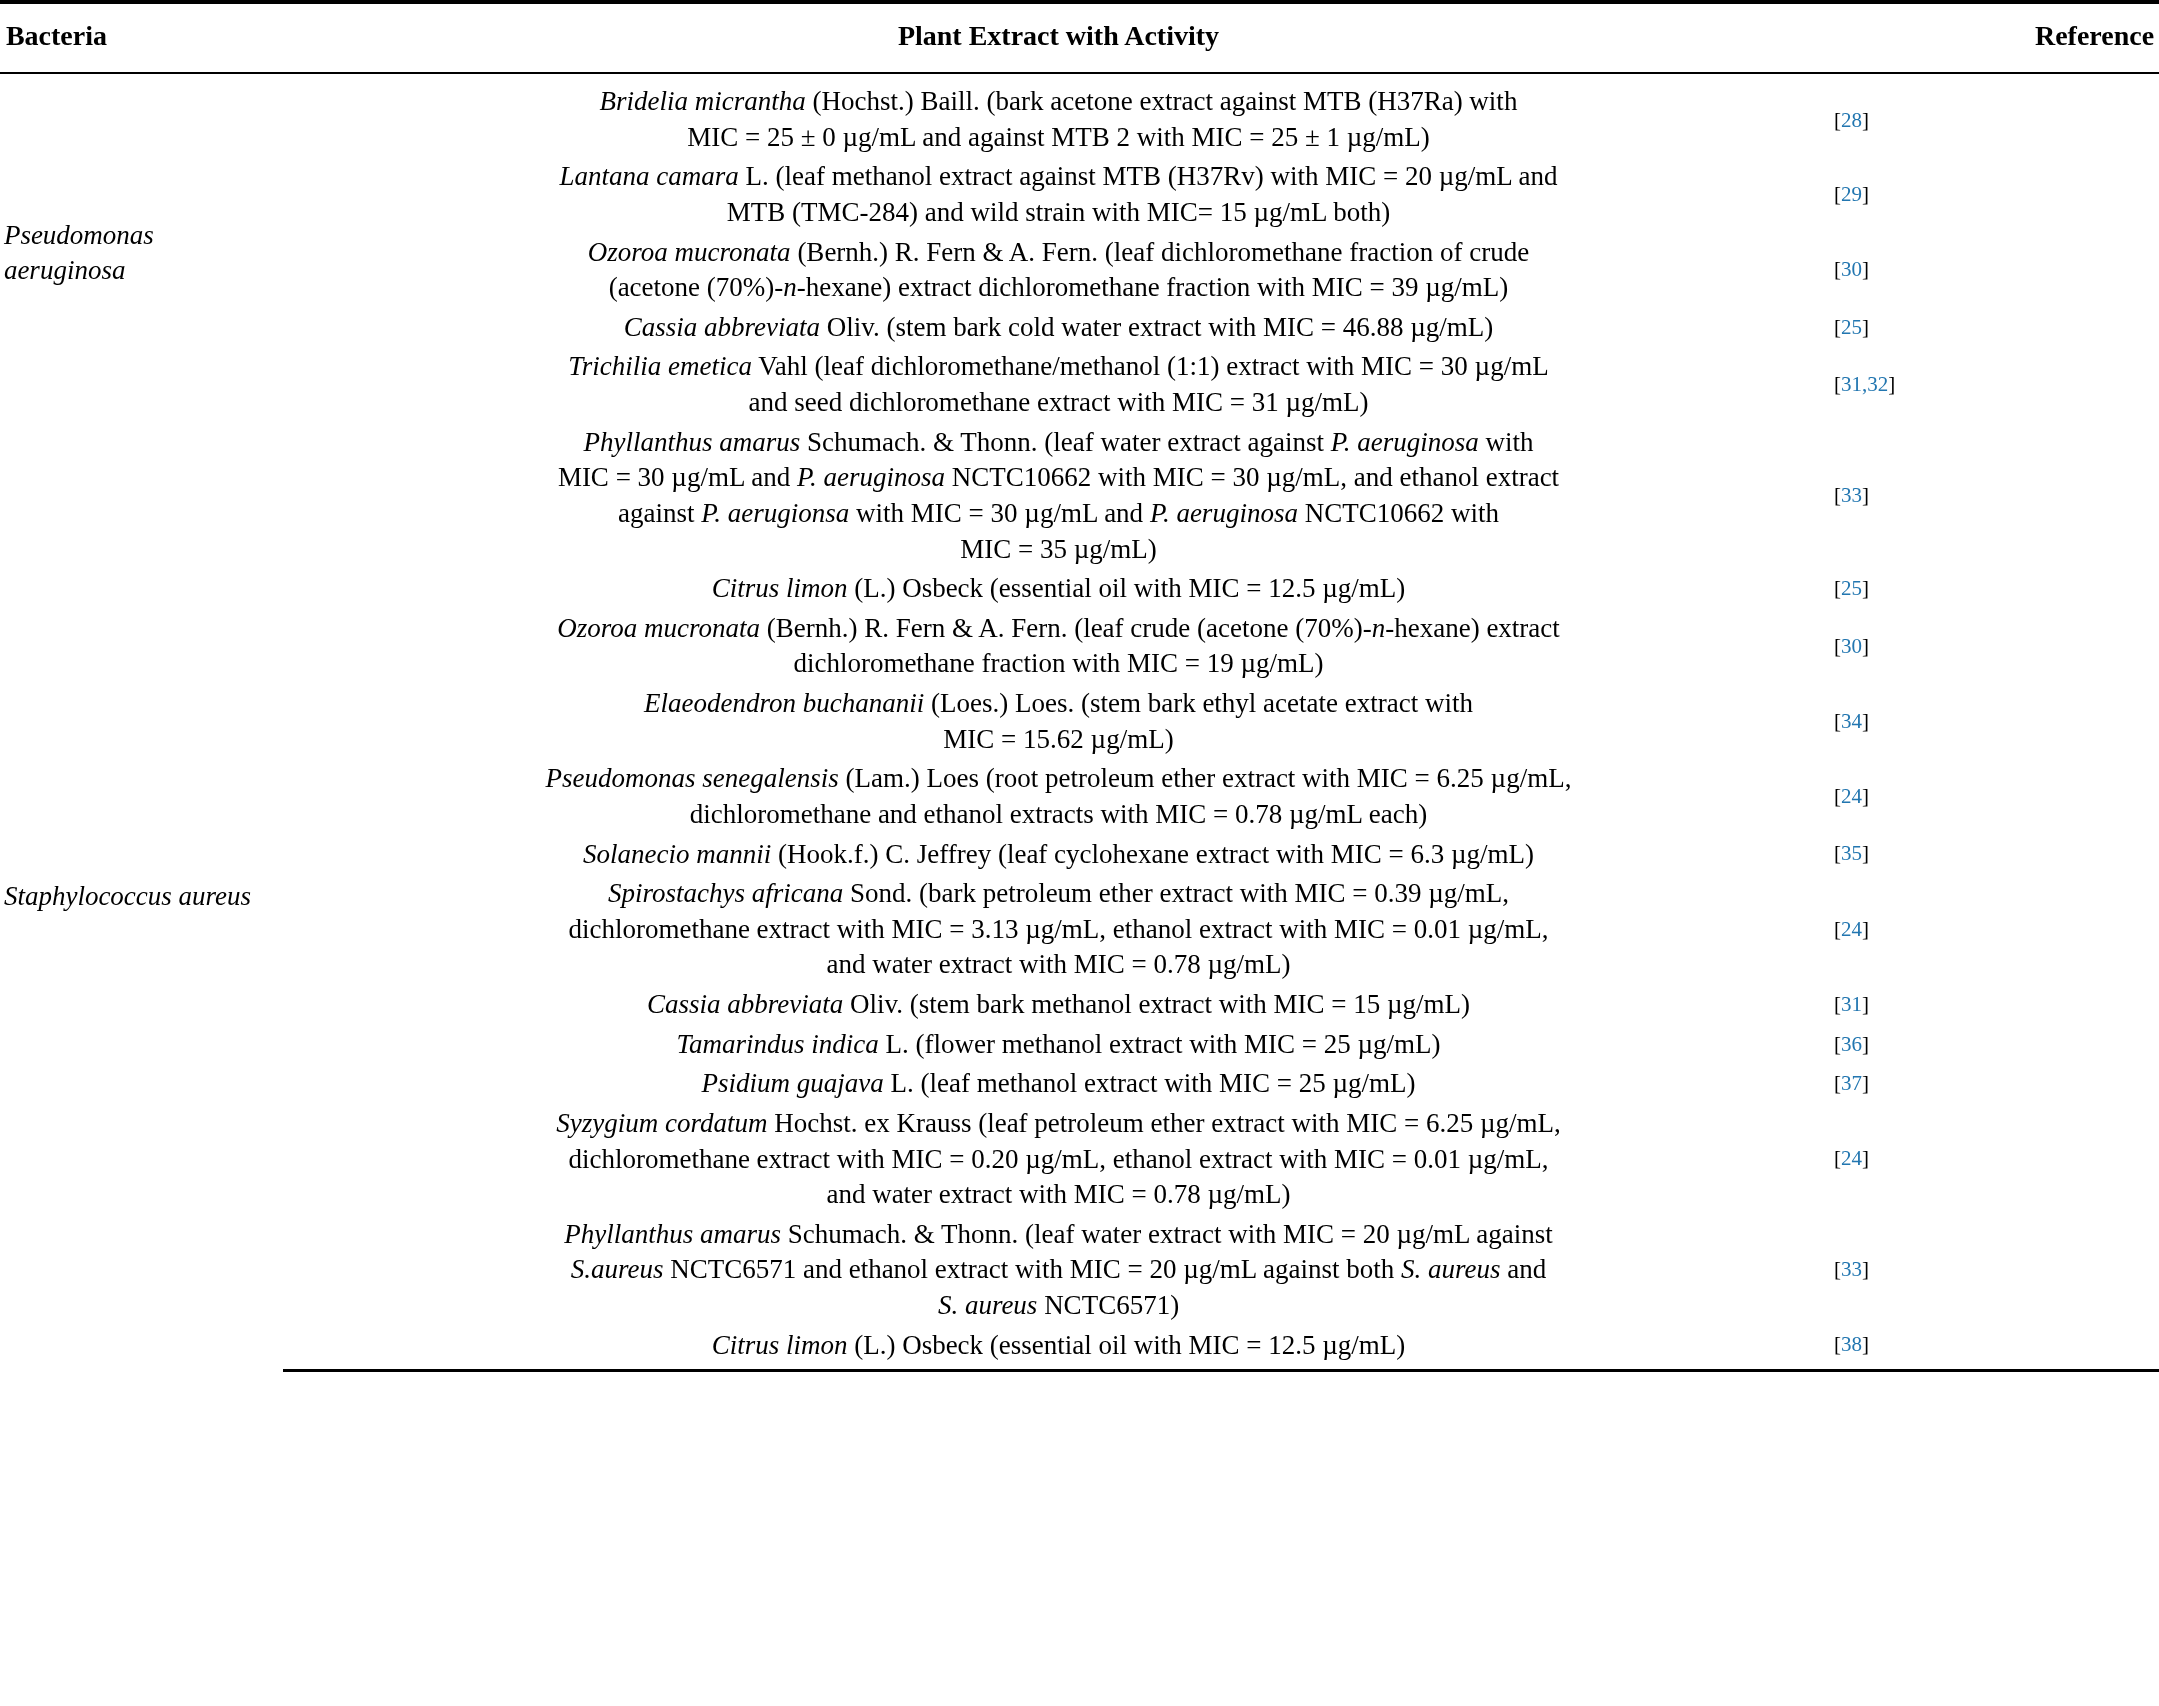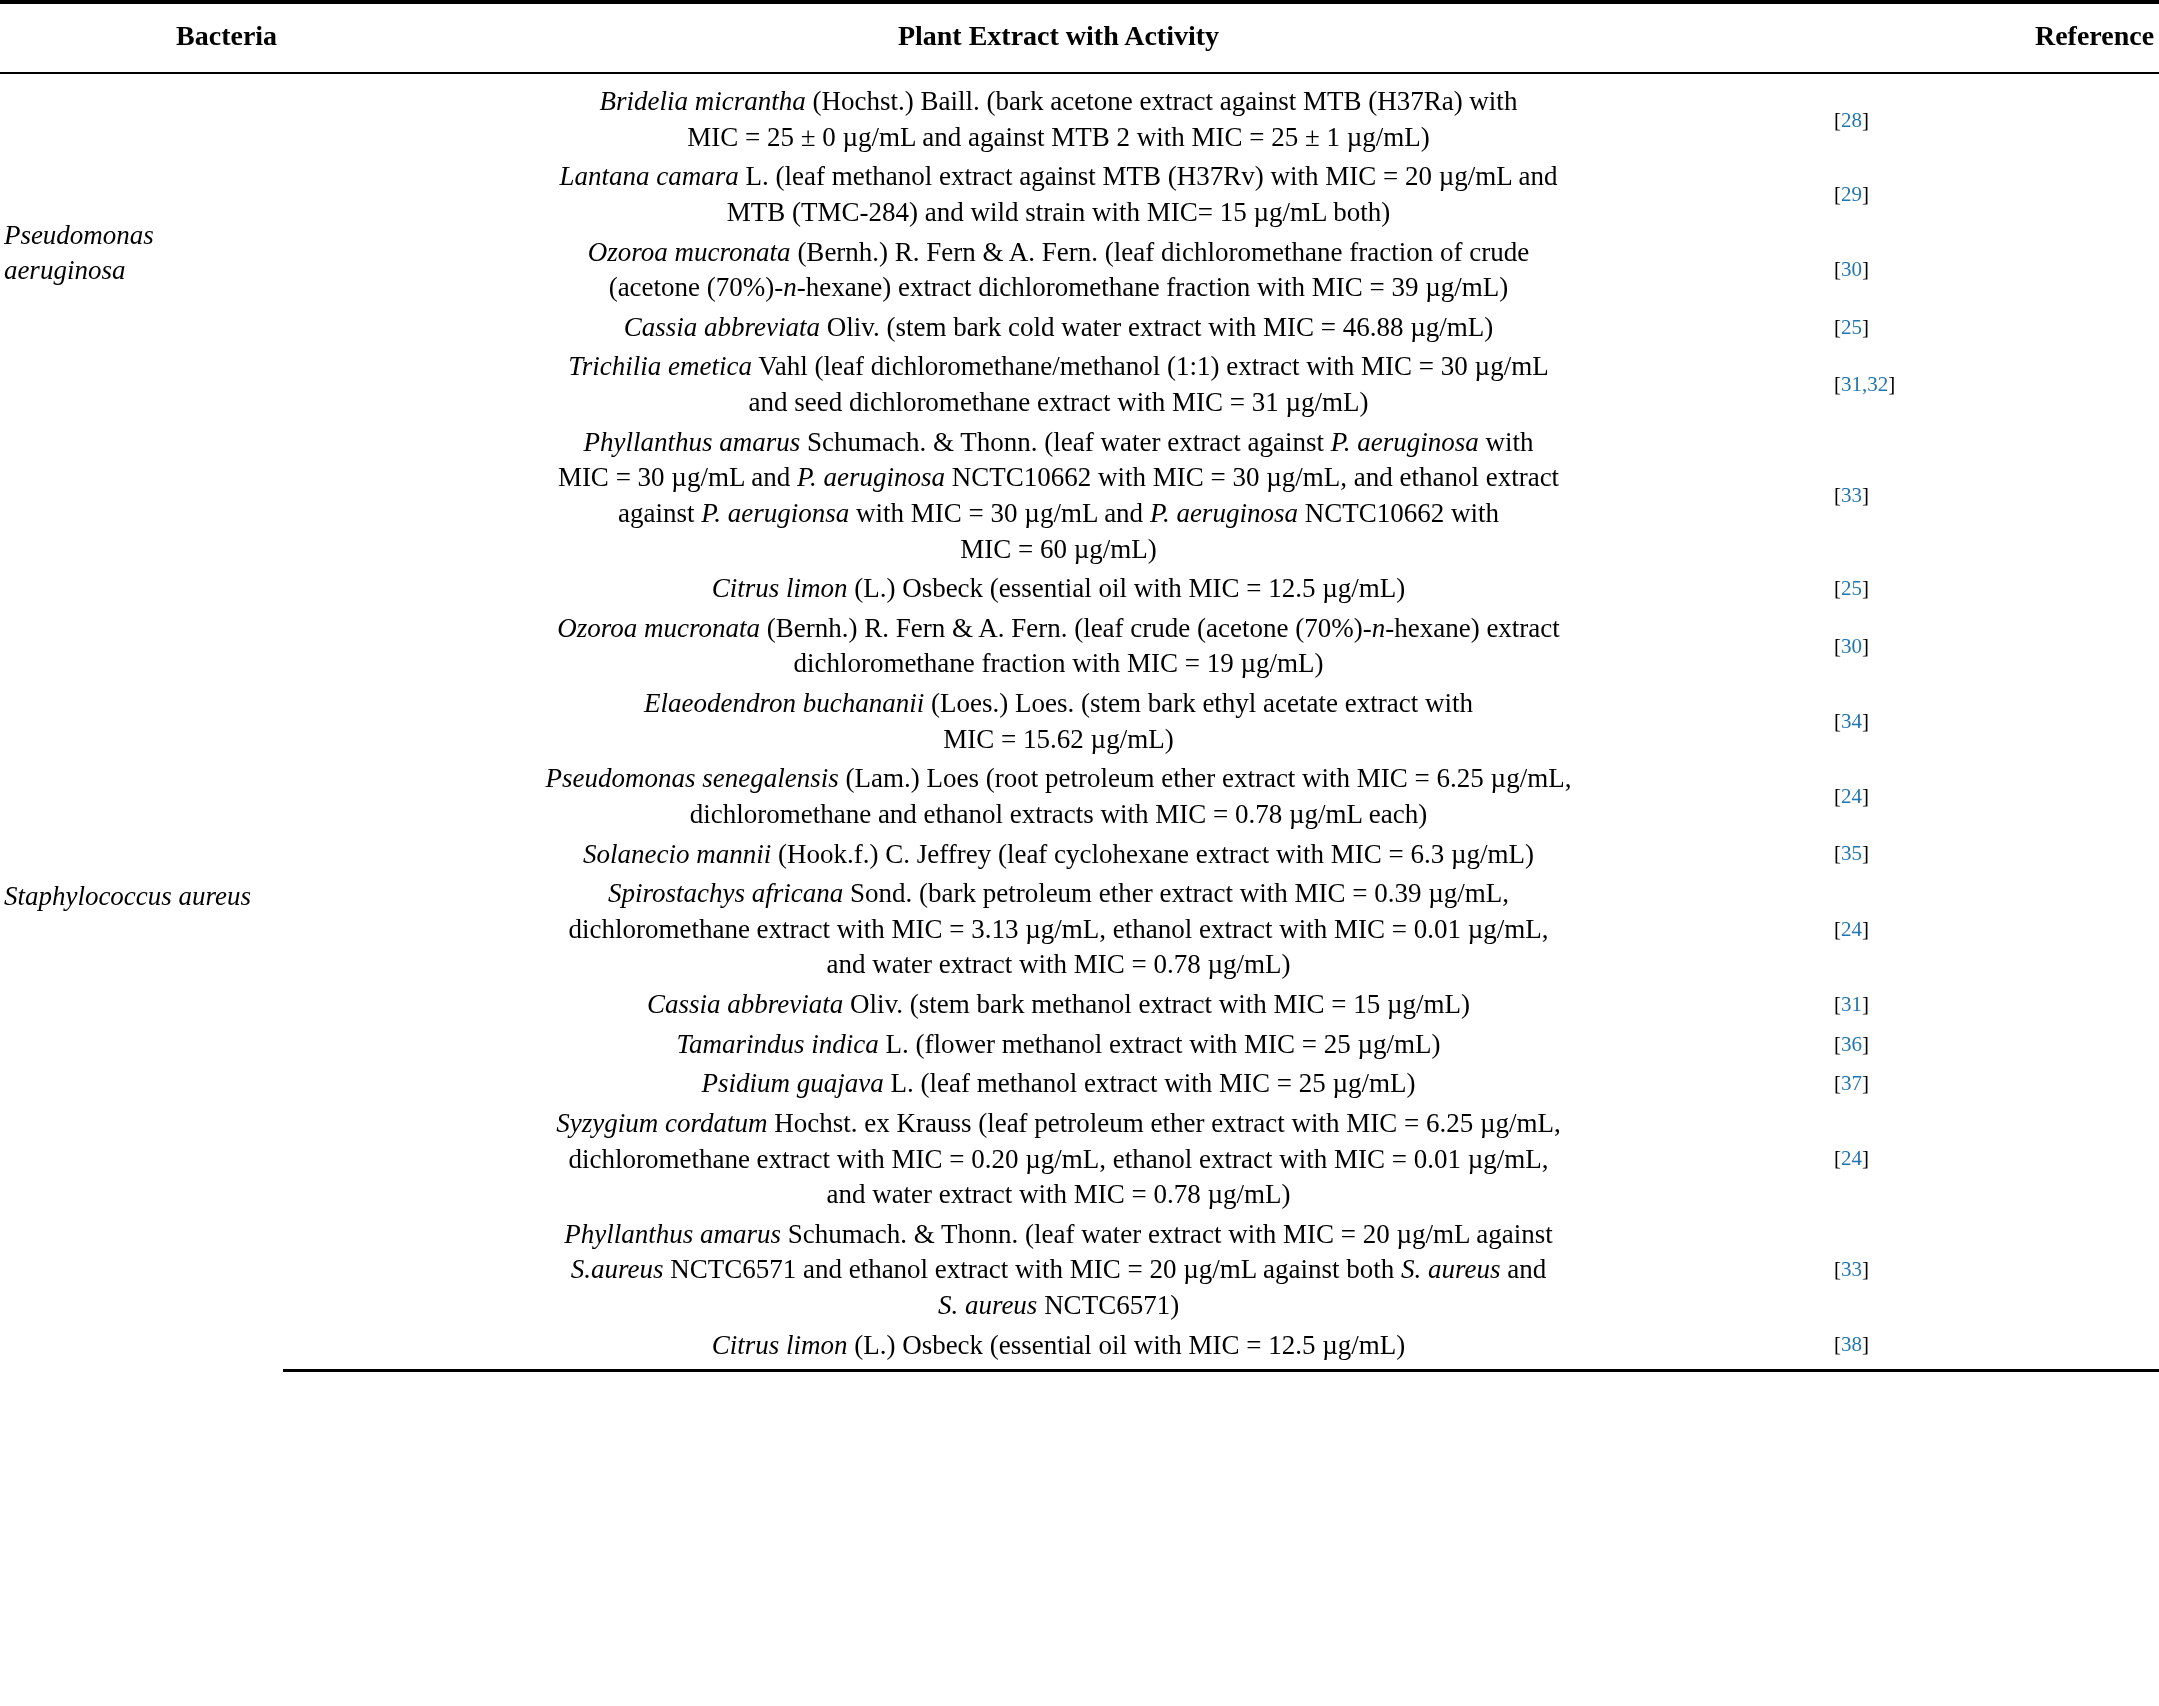--- a/index.html
+++ b/index.html
@@ -34,21 +34,21 @@
 
   thead tr.header-row th {
     font-weight: bold;
     font-size: 28px;
     text-align: center;
     padding: 13.7px 5.9px 17.6px 5.9px;
     border-top: 4.9px solid #000;
     border-bottom: 2px solid #000;
     vertical-align: middle;
   }
-  thead tr.header-row th.th-bacteria { text-align: right; }
+  thead tr.header-row th.th-bacteria { text-align: left; }
   thead tr.header-row th.th-extract  { text-align: center; }
   thead tr.header-row th.th-ref      { text-align: right; }
 
   tbody td {
     vertical-align: middle;
     padding: 0;
   }
   td.cell-bacteria {
     text-align: left;
     font-style: italic;
@@ -139,21 +139,21 @@
             <span class="ext-line">and seed dichloromethane extract with MIC = 31 µg/mL)</span>
           </td>
           <td class="cell-ref"><span class="brk">[</span><span>31,32</span><span class="brk">]</span></td>
         </tr>
         <tr>
           <td class="cell-bacteria" rowspan="13">Staphylococcus aureus</td>
           <td class="cell-extract">
             <span class="ext-line"><span class="it">Phyllanthus amarus</span> Schumach. &amp; Thonn. (leaf water extract against <span class="it">P. aeruginosa</span> with</span>
             <span class="ext-line">MIC = 30 µg/mL and <span class="it">P. aeruginosa</span> NCTC10662 with MIC = 30 µg/mL, and ethanol extract</span>
             <span class="ext-line">against <span class="it">P. aerugionsa</span> with MIC = 30 µg/mL and <span class="it">P. aeruginosa</span> NCTC10662 with</span>
-            <span class="ext-line">MIC = 60 µg/mL)</span>
+            <span class="ext-line">MIC = 35 µg/mL)</span>
           </td>
           <td class="cell-ref"><span class="brk">[</span><span>33</span><span class="brk">]</span></td>
         </tr>
         <tr>
           <td class="cell-extract">
             <span class="ext-line"><span class="it">Citrus limon</span> (L.) Osbeck (essential oil with MIC = 12.5 µg/mL)</span>
           </td>
           <td class="cell-ref"><span class="brk">[</span><span>25</span><span class="brk">]</span></td>
         </tr>
         <tr>

